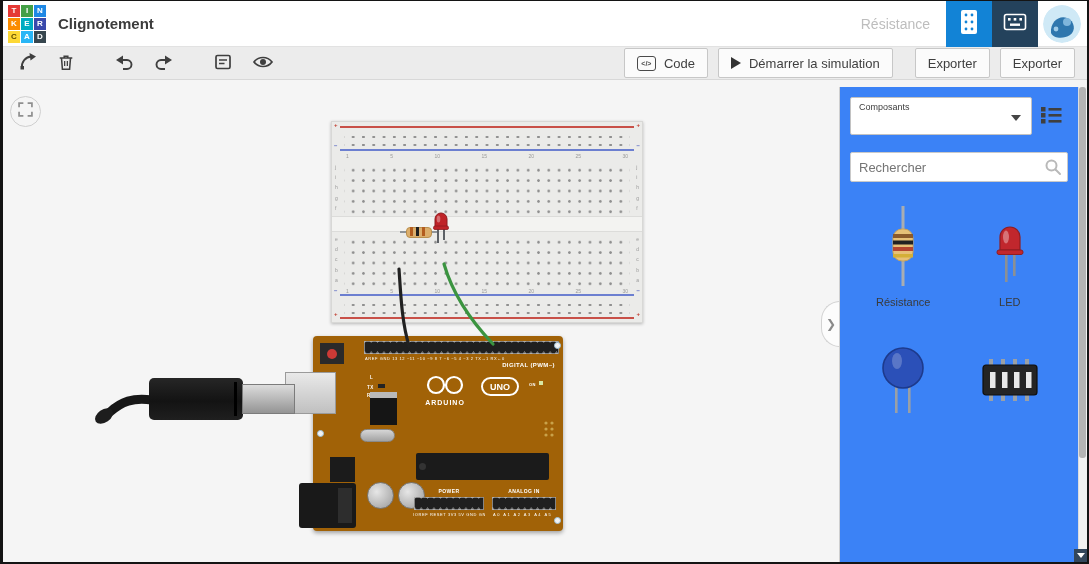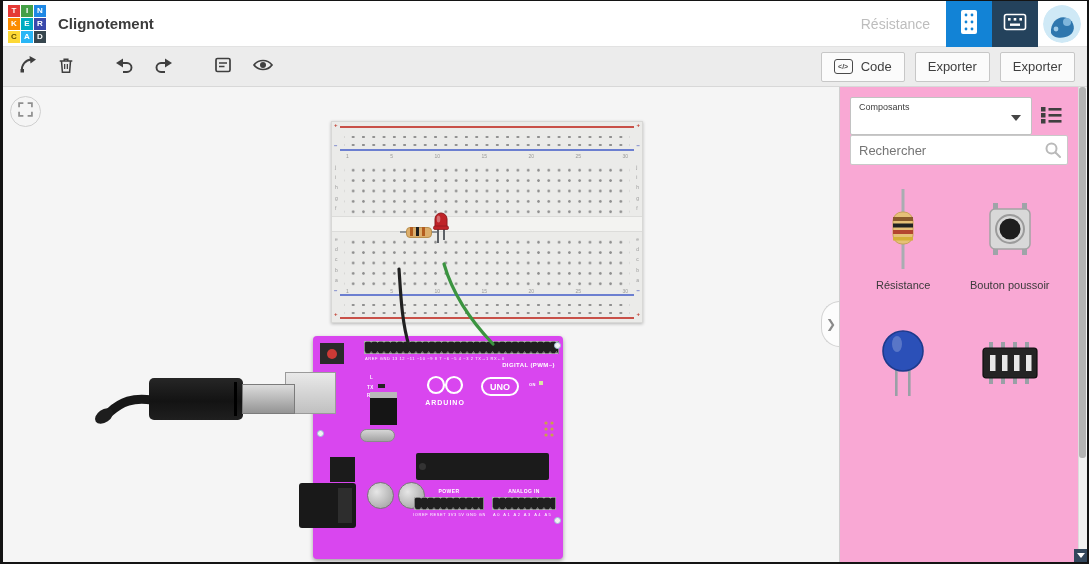--- a/index.html
+++ b/index.html
@@ -16,21 +16,21 @@
   .lc7{background:#fdd835;color:#5d4a00!important}.lc8{background:#29b6f6}.lc9{background:#37474f}
   .title{font-size:15px;font-weight:bold;color:#3c3c3c;}
   .flex-spacer{flex:1;}
   .saved{color:#bdbdbd;font-size:14px;margin-right:16px;}
   .sqbtn{width:46px;height:46px;border:none;display:flex;align-items:center;justify-content:center;cursor:pointer;}
   .sqbtn.blue{background:#1283d6;}
   .sqbtn.dark{background:#24425c;}
   .avatar{width:38px;height:38px;border-radius:50%;margin:0 6px 0 5px;overflow:hidden;cursor:pointer;flex:0 0 auto;}
 
   
-  .toolbar{position:absolute;left:0;top:46px;right:0;height:40px;background:#ececec;border-bottom:1px solid #d8d8d8;display:flex;align-items:center;padding:0 12px;z-index:29;}
+  .toolbar{position:absolute;left:0;top:46px;right:0;height:33px;background:#ececec;border-bottom:1px solid #d8d8d8;display:flex;align-items:center;padding:0 12px;z-index:29;}
   .tool{background:none;border:none;padding:2px;margin-right:14px;cursor:pointer;display:flex;align-items:center;}
   .tgap{width:22px;}
   .tbtn{height:30px;display:flex;align-items:center;gap:8px;padding:0 12px;background:#fbfbfb;border:1px solid #c7c7c7;border-radius:2px;font-size:13px;color:#3f3f3f;cursor:pointer;margin-left:10px;font-family:inherit;}
   .tbtn.sim{margin-right:12px;}
   .code-chip{display:flex;align-items:center;justify-content:center;width:19px;height:15px;border:1.5px solid #4a4a4a;border-radius:3px;font-size:7px;font-weight:bold;color:#4a4a4a;}
   .play-tri{width:0;height:0;border-left:10px solid #333;border-top:6px solid transparent;border-bottom:6px solid transparent;}
 
   
   .canvas{position:absolute;left:0;top:86px;right:248px;bottom:0;background:#f5f5f5;overflow:hidden;z-index:1;}
   .fitbtn{position:absolute;left:7px;top:9px;width:31px;height:31px;border-radius:50%;border:1px solid #cfcfcf;display:flex;align-items:center;justify-content:center;background:transparent;cursor:pointer;}
@@ -50,44 +50,44 @@
   .bb-sign.r{color:#c0392b;} .bb-sign.b{color:#5565c2;}
 
   
   .bb-resistor{position:absolute;left:397px;top:139px;width:38px;height:13px;z-index:4;}
   .bb-resistor .lead{position:absolute;left:0;right:0;top:5px;height:2px;background:#8f9499;}
   .bb-resistor .rbody{position:absolute;left:6px;top:1px;width:26px;height:11px;background:#dcae6b;border:1px solid #b98f4e;border-radius:4px;}
   .bb-resistor .band{position:absolute;top:1px;width:3px;height:9px;}
   .bb-led{position:absolute;left:427px;top:124px;z-index:4;}
 
   
-  .arduino{position:absolute;left:310px;top:249px;width:250px;height:223px;background:#d946ef;border-radius:4px;box-shadow:0 2px 4px rgba(0,0,0,.35);z-index:3;}
+  .arduino{position:absolute;left:310px;top:249px;width:250px;height:195px;background:#a16207;border-radius:4px;box-shadow:0 2px 4px rgba(0,0,0,.35);z-index:3;}
   .arduino .abs{position:absolute;}
   .a-hdr{position:absolute;height:13px;background:#1f1f1f;border:1px solid rgba(255,255,255,.45);background-image:radial-gradient(#6e6e6e 1px,transparent 1.3px);background-size:6.4px 13px;background-position:3px 5px;}
   .a-tinytext{position:absolute;font-size:4px;color:#fff;letter-spacing:.6px;white-space:nowrap;overflow:hidden;}
   .a-lbl{position:absolute;font-size:5px;font-weight:bold;color:#fff;letter-spacing:.4px;text-align:center;}
   .a-cap{position:absolute;width:27px;height:27px;border-radius:50%;background:radial-gradient(circle at 35% 35%,#e6e6e6,#9a9a9a);border:1px solid #777;}
   .a-mount{position:absolute;width:7px;height:7px;border-radius:50%;background:#f2f2f2;border:1px solid #9cc0d8;}
 
   
   .usb-body{position:absolute;left:146px;top:291px;width:94px;height:42px;background:linear-gradient(180deg,#262626,#131313 55%,#1f1f1f);border-radius:5px;z-index:6;}
   .usb-body:before{content:"";position:absolute;right:6px;top:4px;bottom:4px;width:3px;background:#000;}
   .usb-sleeve{position:absolute;left:239px;top:297px;width:53px;height:30px;background:linear-gradient(180deg,#dcdcdc,#949494);border:1px solid #7b7b7b;z-index:6;}
   .wires{position:absolute;inset:0;z-index:5;pointer-events:none;}
   .wires path{pointer-events:auto;}
 
   
-  .panel{position:absolute;right:0;top:86px;bottom:0;width:248px;background:#f9a8d4;border-left:1px solid #cfcfcf;padding:10px 20px 0 10px;z-index:20;}
+  .panel{position:absolute;right:0;top:86px;bottom:0;width:248px;background:#3b82f6;border-left:1px solid #cfcfcf;padding:10px 20px 0 10px;z-index:20;}
   .panel-row{display:flex;align-items:center;}
   .dropdown{position:relative;width:182px;height:38px;background:#fff;border:1px solid #c2c2c2;border-radius:2px;cursor:pointer;}
   .dd-label{font-size:9px;color:#3d3d3d;margin:4px 0 0 8px;}
   .dd-value{font-size:13px;color:#141414;margin:1px 0 0 8px;}
   .caret{position:absolute;right:10px;top:17px;width:0;height:0;border-left:5px solid transparent;border-right:5px solid transparent;border-top:6px solid #454545;}
   .listbtn{margin-left:auto;margin-right:4px;background:none;border:none;cursor:pointer;display:flex;}
-  .searchwrap{position:relative;margin-top:0;width:218px;}
+  .searchwrap{position:relative;margin-top:17px;width:218px;}
   .searchwrap input{width:100%;height:30px;border:1px solid #c9c9c9;border-radius:2px;font-size:13px;color:#333;padding:0 28px 0 8px;font-family:inherit;background:#fff;outline:none;}
   .searchwrap svg{position:absolute;right:6px;top:6px;}
   .comp-grid{display:grid;grid-template-columns:1fr 1fr;row-gap:26px;margin-top:18px;padding-right:4px;}
   .comp{display:flex;flex-direction:column;align-items:center;cursor:pointer;}
   .comp-icon{height:92px;display:flex;align-items:center;justify-content:center;}
   .comp-label{font-size:11px;color:#3a3a3a;text-align:center;margin-top:4px;}
   .sb{position:absolute;top:0;right:0;bottom:0;width:9px;background:#f1f1f1;border-left:1px solid #dddddd;}
   .sb-thumb{position:absolute;top:0;right:1px;width:7px;height:78%;background:#b3b3b3;border-radius:3px;cursor:pointer;}
   .sb-btn{position:absolute;right:0;bottom:0;width:13px;height:13px;background:#33475c;display:flex;align-items:center;justify-content:center;cursor:pointer;}
   .dn-tri{width:0;height:0;border-left:4px solid transparent;border-right:4px solid transparent;border-top:5px solid #fff;}
@@ -185,20 +185,24 @@
       <span><svg width="24" height="20" viewBox="0 0 22 20">
             <path d="M2 10 C6.5 4 15.5 4 20 10 C15.5 16 6.5 16 2 10 Z" fill="none" stroke="#3f3f3f" stroke-width="1.7"></path>
             <circle cx="11" cy="10" r="3" fill="#3f3f3f"></circle>
           </svg></span>
     </button>
     <div class="flex-spacer"></div>
     <button class="tbtn">
       <span class="code-chip">&lt;/&gt;</span>
       <span>Code</span>
     </button>
+    <button class="tbtn sim">
+      <span class="play-tri"></span>
+      <span>Démarrer la simulation</span>
+    </button>
     <button class="tbtn">
       <span>Exporter</span>
     </button>
     <button class="tbtn">
       <span>Exporter</span>
     </button>
   </div>
 
   <div class="canvas">
 
@@ -410,35 +414,33 @@
               <rect x="12" y="23" width="20" height="32" rx="9" fill="#e6c077" stroke="#c9a257" stroke-width="1"></rect>
               <rect x="12" y="28" width="20" height="4" fill="#8a5a2b"></rect>
               <rect x="12" y="34.5" width="20" height="4" fill="#222"></rect>
               <rect x="12" y="41" width="20" height="4" fill="#b4452f"></rect>
               <rect x="12" y="48" width="20" height="3.5" fill="#d4af37"></rect>
             </svg>
         </div>
         <div class="comp-label">Résistance</div>
       </div>
 
-
       <div class="comp">
         <div class="comp-icon">
-          <svg width="56" height="54" viewBox="0 0 56 54">
-              <rect x="11" y="1" width="5" height="9" fill="#9fa4a8"></rect>
-              <rect x="40" y="1" width="5" height="9" fill="#9fa4a8"></rect>
-              <rect x="11" y="44" width="5" height="9" fill="#9fa4a8"></rect>
-              <rect x="40" y="44" width="5" height="9" fill="#9fa4a8"></rect>
-              <rect x="8" y="7" width="40" height="40" rx="5" fill="#d8d8d8" stroke="#a3a3a3" stroke-width="1.5"></rect>
-              <circle cx="28" cy="27" r="14" fill="none" stroke="#9b9b9b" stroke-width="2"></circle>
-              <circle cx="28" cy="27" r="10.5" fill="#1e1e1e"></circle>
+          <svg width="42" height="78" viewBox="0 0 42 78">
+              <rect x="16" y="47" width="2.6" height="28" fill="#8c9093"></rect>
+              <rect x="24" y="47" width="2.6" height="22" fill="#8c9093"></rect>
+              <path d="M11 30 a10 10 0 0 1 20 0 v13 h-20 z" fill="#c1272d" stroke="#8f1d22" stroke-width="1.2"></path>
+              <rect x="8" y="43" width="26" height="4.5" rx="2" fill="#c1272d" stroke="#8f1d22" stroke-width="1"></rect>
+              <ellipse cx="17" cy="30" rx="3" ry="6.5" fill="rgba(255,255,255,0.35)"></ellipse>
             </svg>
         </div>
-        <div class="comp-label">Bouton poussoir</div>
-      </div>
+        <div class="comp-label">LED</div>
+      </div>
+
 
 
       <div class="comp">
         <div class="comp-icon">
           <svg width="46" height="70" viewBox="0 0 46 70">
               <rect x="15" y="40" width="2.6" height="28" fill="#9aa0a6"></rect>
               <rect x="28" y="40" width="2.6" height="28" fill="#9aa0a6"></rect>
               <circle cx="23" cy="23" r="20" fill="#2b50b8" stroke="#1d3a8c" stroke-width="1.6"></circle>
               <ellipse cx="17" cy="16" rx="5" ry="8" fill="rgba(255,255,255,0.22)"></ellipse>
             </svg>

